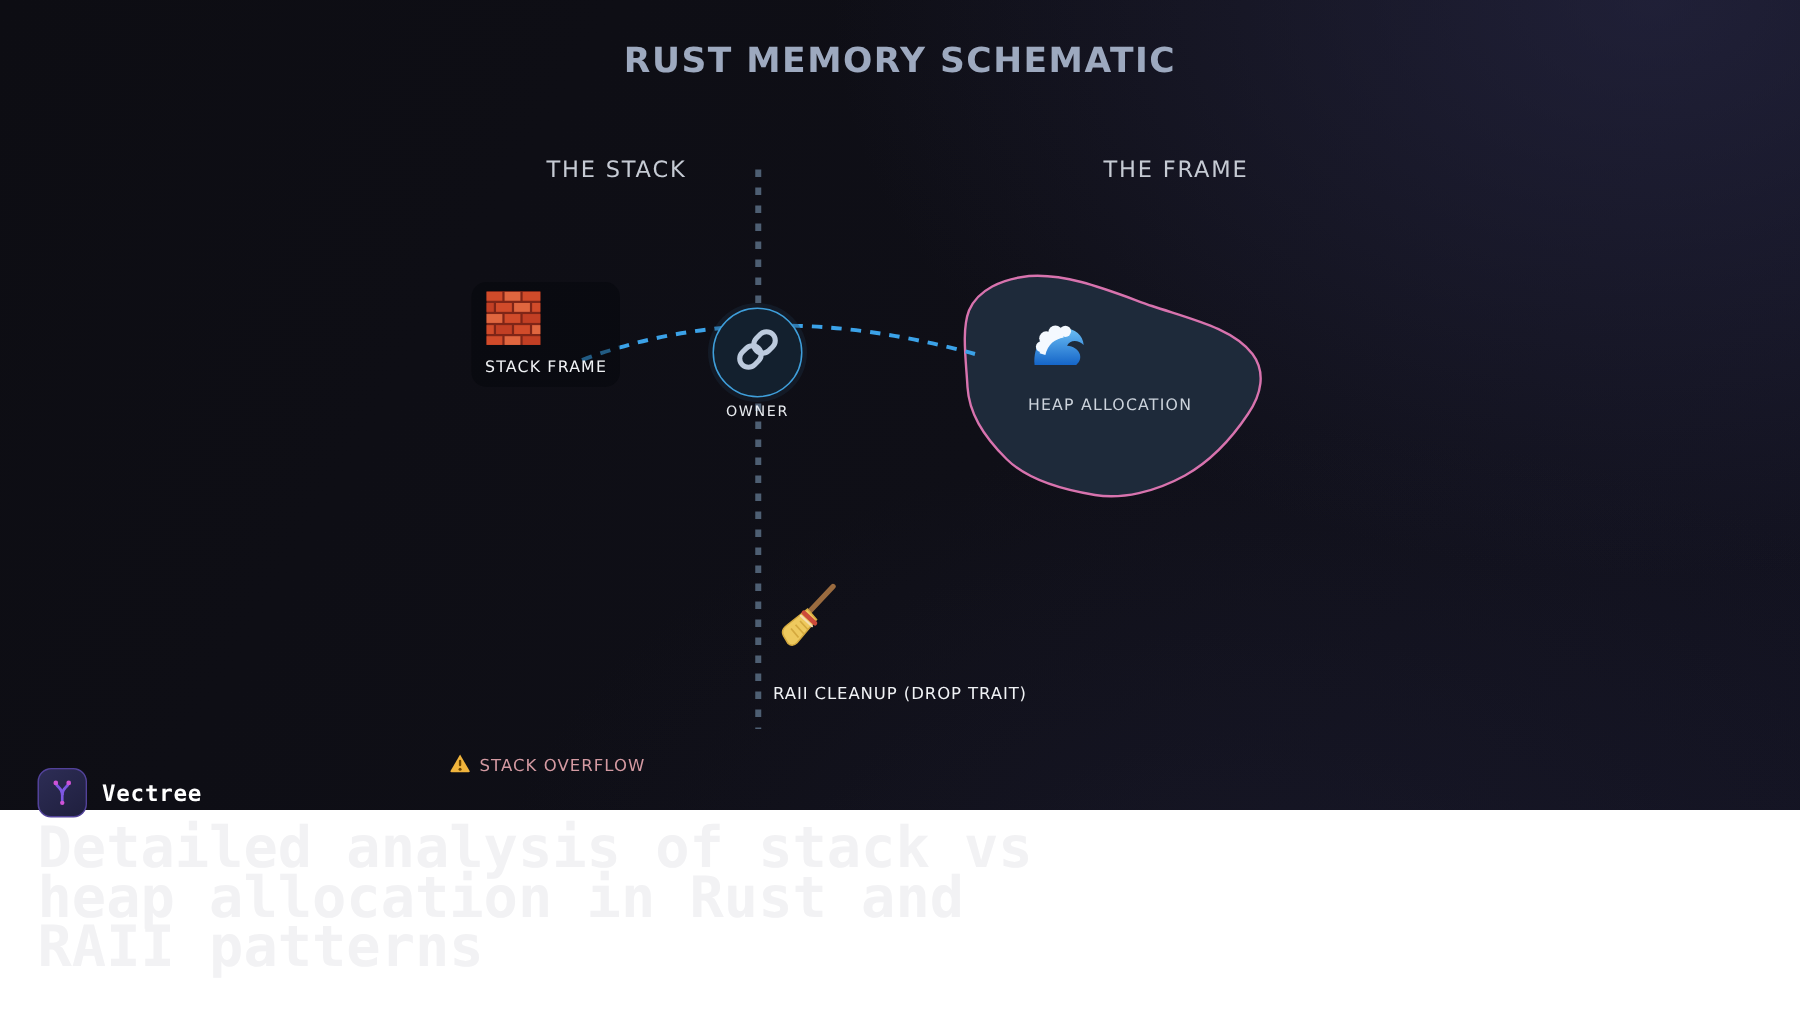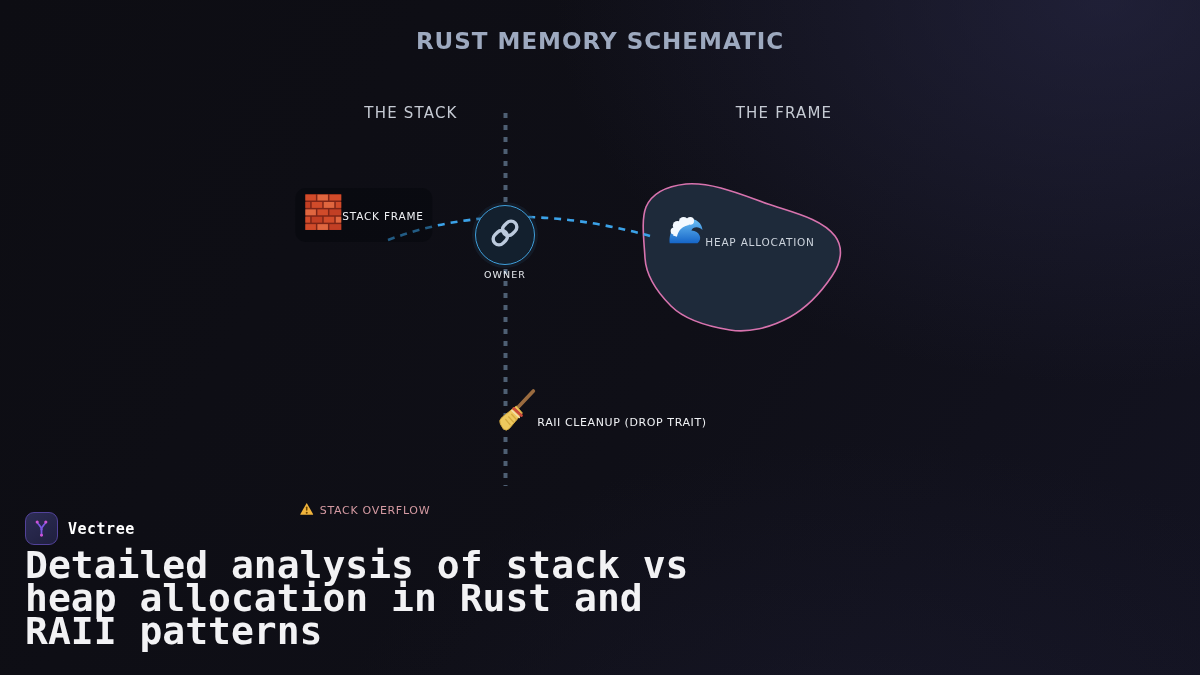--- a/index.html
+++ b/index.html
@@ -2,61 +2,61 @@
 <html><head>
 <meta charset="utf-8">
 <style>
   * { margin: 0; padding: 0; box-sizing: border-box; }
   html, body { width: 1200px; height: 675px; overflow: hidden; }
   body {
     font-family: "DejaVu Sans", sans-serif;
     color: #e8eaee;
   }
   .canvas {
-    position: relative; width: 1200px; height: 675px;
+    position: relative; width: 1200px; height: 540px;
     background:
       radial-gradient(1000px 700px at 92% 0%, rgba(44,44,78,0.55), rgba(20,20,36,0) 55%),
       radial-gradient(900px 560px at 72% 115%, rgba(32,32,56,0.35), rgba(16,16,28,0) 60%),
       linear-gradient(120deg, #0d0d13 0%, #0f0f17 55%, #131321 100%);
   }
   svg.layer { position: absolute; left: 0; top: 0; z-index: 1; }
 
   .diagram-title {
     position: absolute; top: 28px; left: 600px; transform: translateX(-50%);
     font-size: 23px; font-weight: bold; letter-spacing: 1px;
     color: #9da9bf; white-space: nowrap; z-index: 2;
   }
   .col-label {
     position: absolute; top: 80px; transform: translateX(-50%);
     font-size: 15px; letter-spacing: 1.2px; color: #c6cbd4;
     white-space: nowrap; z-index: 2; margin-top: 24px;
   }
   .col-left { left: 411px; }
   .col-right { left: 784px; }
 
-  .node { position: absolute; z-index: 2; display: flex; align-items: center; }
+  .node { position: absolute; z-index: 2; display: flex; flex-direction: column; }
   .node-label { white-space: nowrap; color: #f0f2f5; }
 
   .stack-frame-node { left: 364px; top: 188px; transform: translateX(-50%);
     background: rgba(5,7,11,0.45); border-radius: 10px; padding: 5px 9px 7px; }
   .stack-frame-node .node-label { font-size: 10.5px; letter-spacing: 0.8px; margin-top: 4px; }
 
   .owner-circle {
     position: absolute; left: 475px; top: 205px; width: 60px; height: 60px;
     border-radius: 50%; background: #13202e; border: 1.5px solid #3f9fdb;
     box-shadow: 0 0 0 3px rgba(30,50,70,0.35);
     display: flex; align-items: center; justify-content: center; z-index: 3;
   }
   .owner-label {
     position: absolute; left: 505px; top: 269px; transform: translateX(-50%);
     font-size: 9.5px; letter-spacing: 1.1px; color: #e8ebef; white-space: nowrap; z-index: 3;
   }
 
   .heap-node { left: 740px; top: 210px; transform: translateX(-50%); }
-  .heap-node .node-label { font-size: 10.5px; letter-spacing: 0.8px; margin-top: 20px; color: #ccd3dc; }
+  .heap-node .node-label { font-size: 10.5px; letter-spacing: 0.8px; margin-top: 10px; color: #ccd3dc; }
 
   .raii-node { left: 600px; top: 388px; transform: translateX(-50%); }
   .raii-node .node-label { font-size: 11px; letter-spacing: 0.6px; margin-top: 20px; }
 
   .warning-row {
     position: absolute; left: 365px; top: 501px; transform: translateX(-50%);
     display: flex; align-items: center; gap: 6px; z-index: 2;
   }
   .warning-row .node-label { font-size: 11px; letter-spacing: 0.7px; color: #d49aa2; }
 

